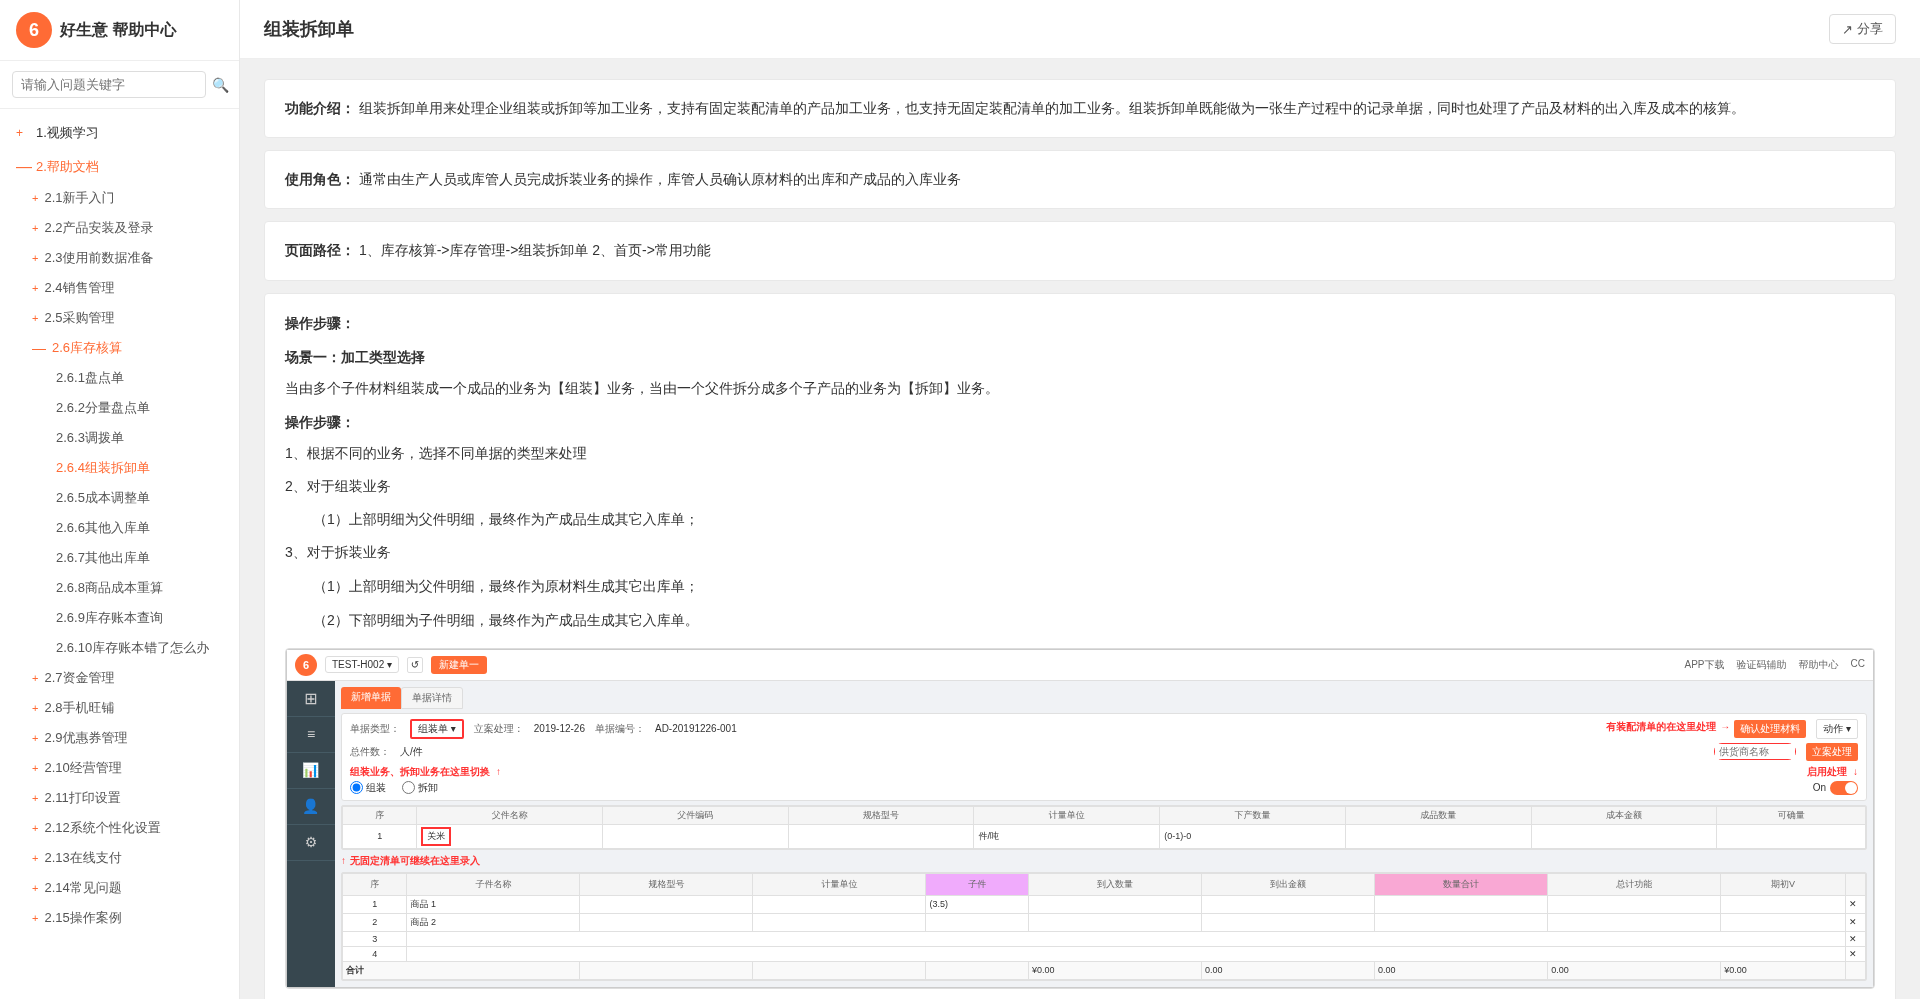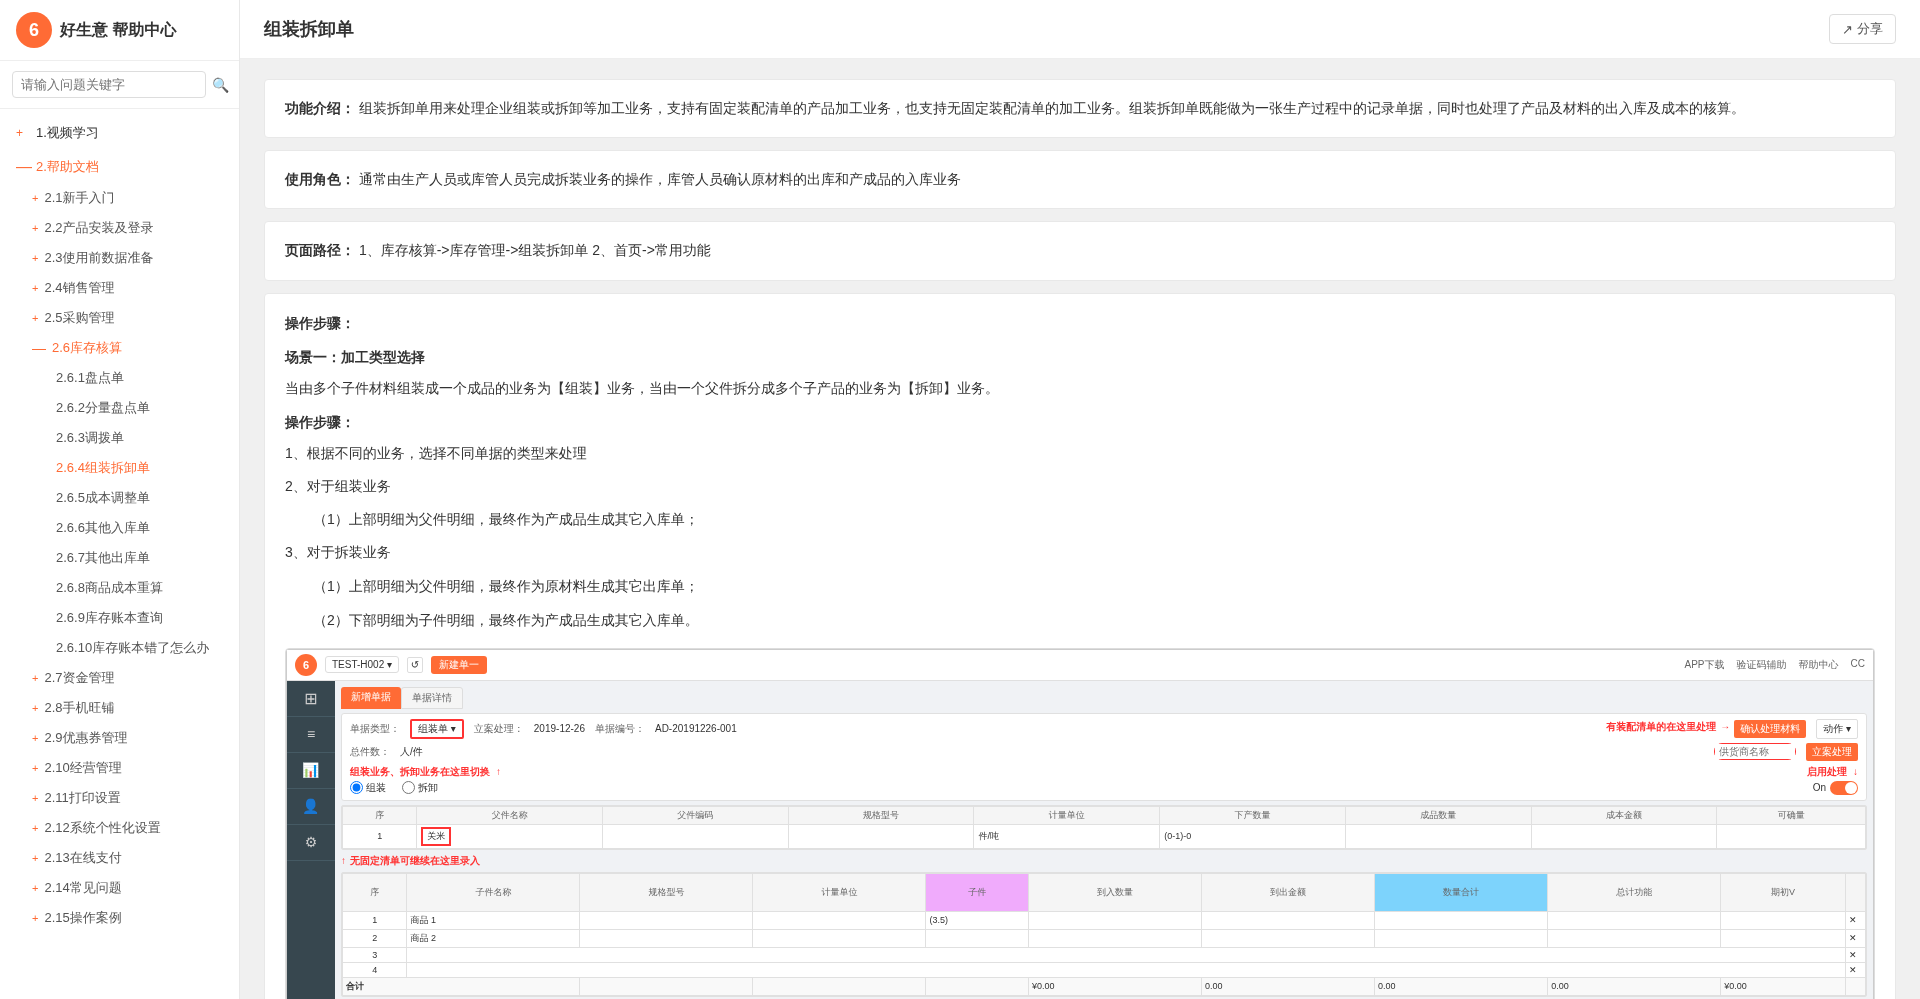--- a/index.html
+++ b/index.html
@@ -499,27 +499,27 @@
                 <div style="font-size:10px;color:#ff3333;font-weight:bold;margin-bottom:4px;display:flex;align-items:center;gap:4px;">
                   <span>↑</span>
                   <span>无固定清单可继续在这里录入</span>
                 </div>
 
                 <div style="background:#fff;border:1px solid #e0e0e0;border-radius:2px;">
                   <table style="width:100%;border-collapse:collapse;font-size:9px;">
                     <thead>
                       <tr>
                         <th style="background:#f5f5f5;border:1px solid #e0e0e0;padding:2px 3px;font-weight:normal;color:#666;text-align:center;">序</th>
-                        <th style="background:#f5f5f5;border:1px solid #e0e0e0;padding:12px 3px;font-weight:normal;color:#666;">子件名称</th>
+                        <th style="background:#f5f5f5;border:1px solid #e0e0e0;padding:4px 3px;font-weight:normal;color:#666;">子件名称</th>
                         <th style="background:#f5f5f5;border:1px solid #e0e0e0;padding:2px 3px;font-weight:normal;color:#666;">规格型号</th>
                         <th style="background:#f5f5f5;border:1px solid #e0e0e0;padding:2px 3px;font-weight:normal;color:#666;">计量单位</th>
                         <th style="background:#f0abfc;border:1px solid #e0e0e0;padding:2px 3px;font-weight:normal;color:#666;">子件</th>
                         <th style="background:#f5f5f5;border:1px solid #e0e0e0;padding:2px 3px;font-weight:normal;color:#666;">到入数量</th>
                         <th style="background:#f5f5f5;border:1px solid #e0e0e0;padding:2px 3px;font-weight:normal;color:#666;">到出金额</th>
-                        <th style="background:#7dd3fc;border:1px solid #e0e0e0;padding:2px 3px;font-weight:normal;color:#666;">数量合计</th>
+                        <th style="background:#f9a8d4;border:1px solid #e0e0e0;padding:2px 3px;font-weight:normal;color:#666;">数量合计</th>
                         <th style="background:#f5f5f5;border:1px solid #e0e0e0;padding:2px 3px;font-weight:normal;color:#666;">总计功能</th>
                         <th style="background:#f5f5f5;border:1px solid #e0e0e0;padding:2px 3px;font-weight:normal;color:#666;">期初V</th>
                         <th style="background:#f5f5f5;border:1px solid #e0e0e0;padding:2px 3px;font-weight:normal;color:#666;width:20px;"></th>
                       </tr>
                     </thead>
                     <tbody>
                       <tr>
                         <td style="border:1px solid #e0e0e0;padding:2px 3px;text-align:center;">1</td>
                         <td style="border:1px solid #e0e0e0;padding:2px 3px;">商品 1</td>
                         <td style="border:1px solid #e0e0e0;padding:2px 3px;"></td>

